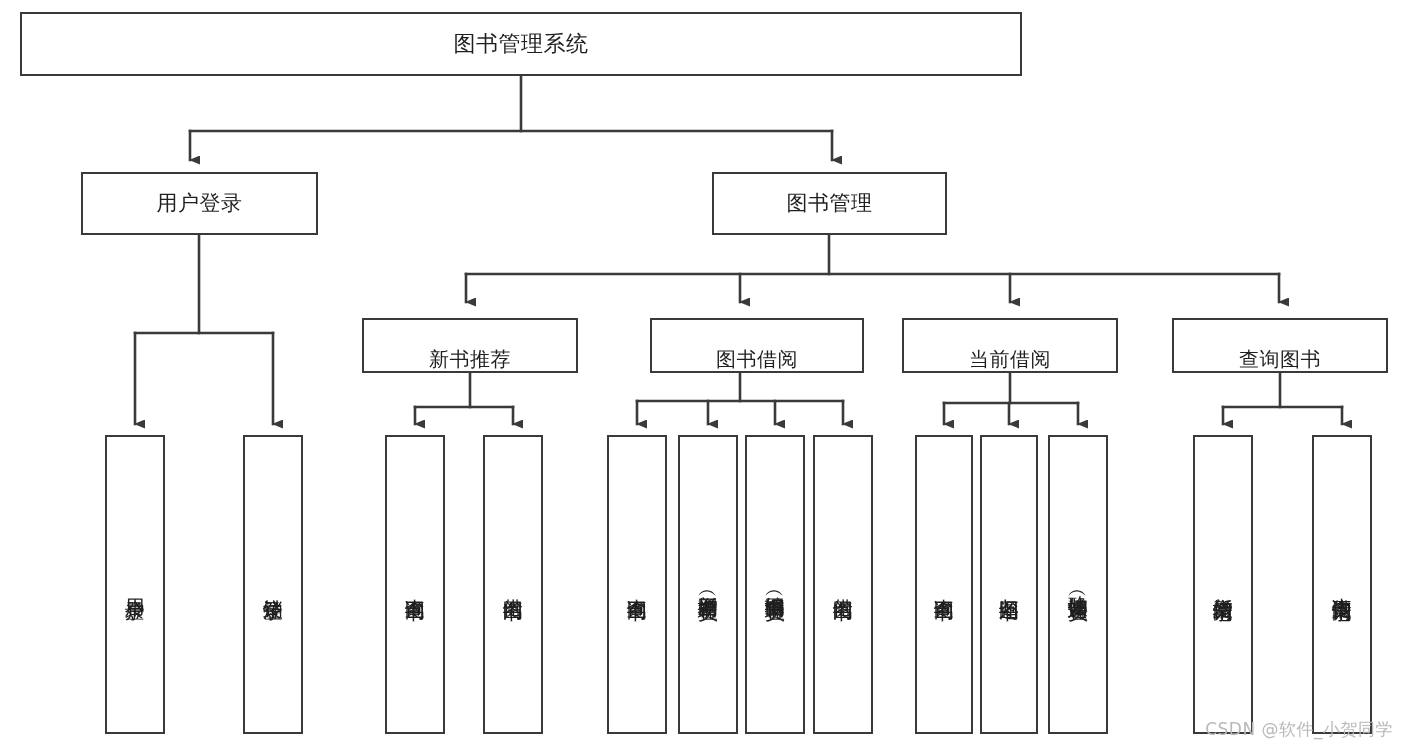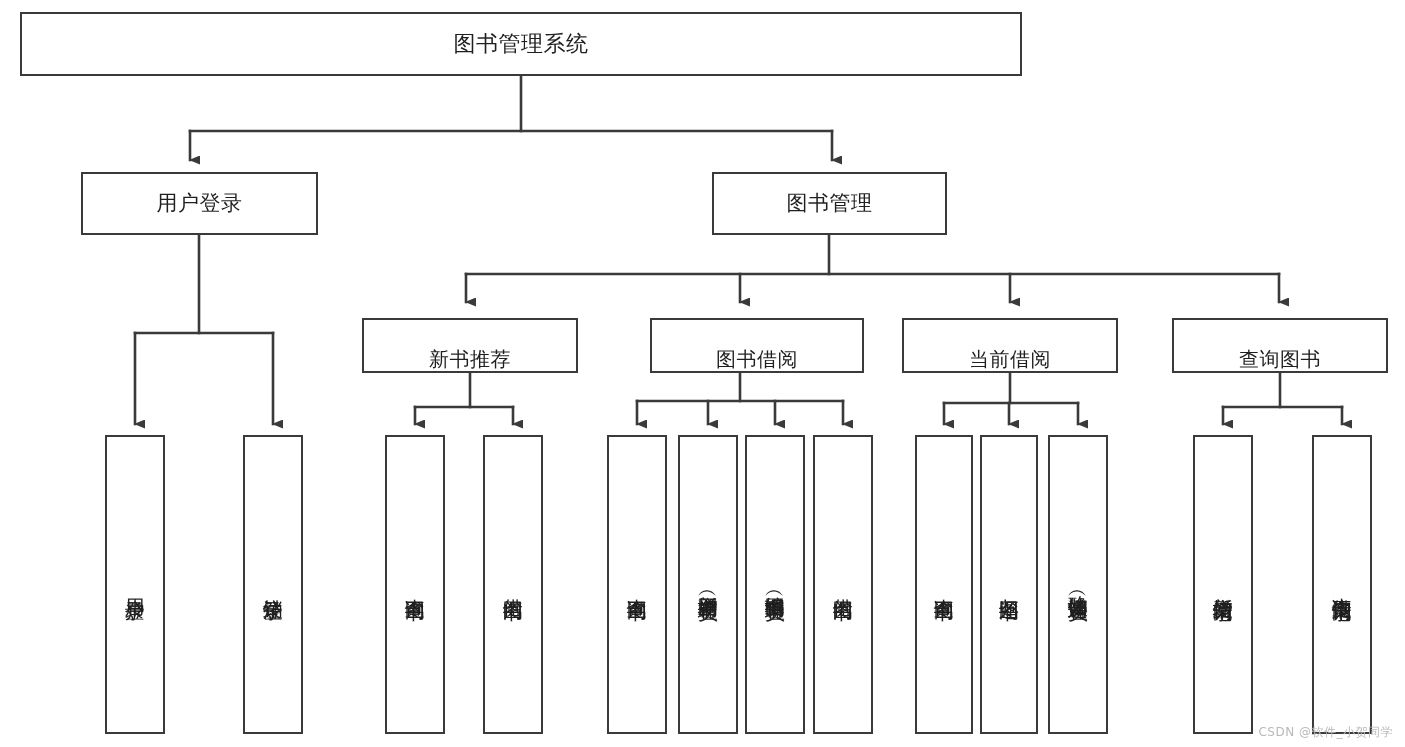--- a/index.html
+++ b/index.html
@@ -54,21 +54,21 @@
     white-space: normal;
     max-height: 100%;
   }
   .node.root .node-label { font-size: 22px; }
   .node.level1 .node-label { font-size: 21px; }
   .node.level2 .node-label { font-size: 20px; margin-top: 28px; }
   #watermark {
     position: absolute;
     right: 12px;
     bottom: 6px;
-    font-size: 12px;
+    font-size: 17px;
     color: #b9b9b9;
     letter-spacing: 0.5px;
     z-index: 3;
     white-space: nowrap;
   }
 </style>
 </head>
 <body>
 
 <div id="diagram-canvas">

